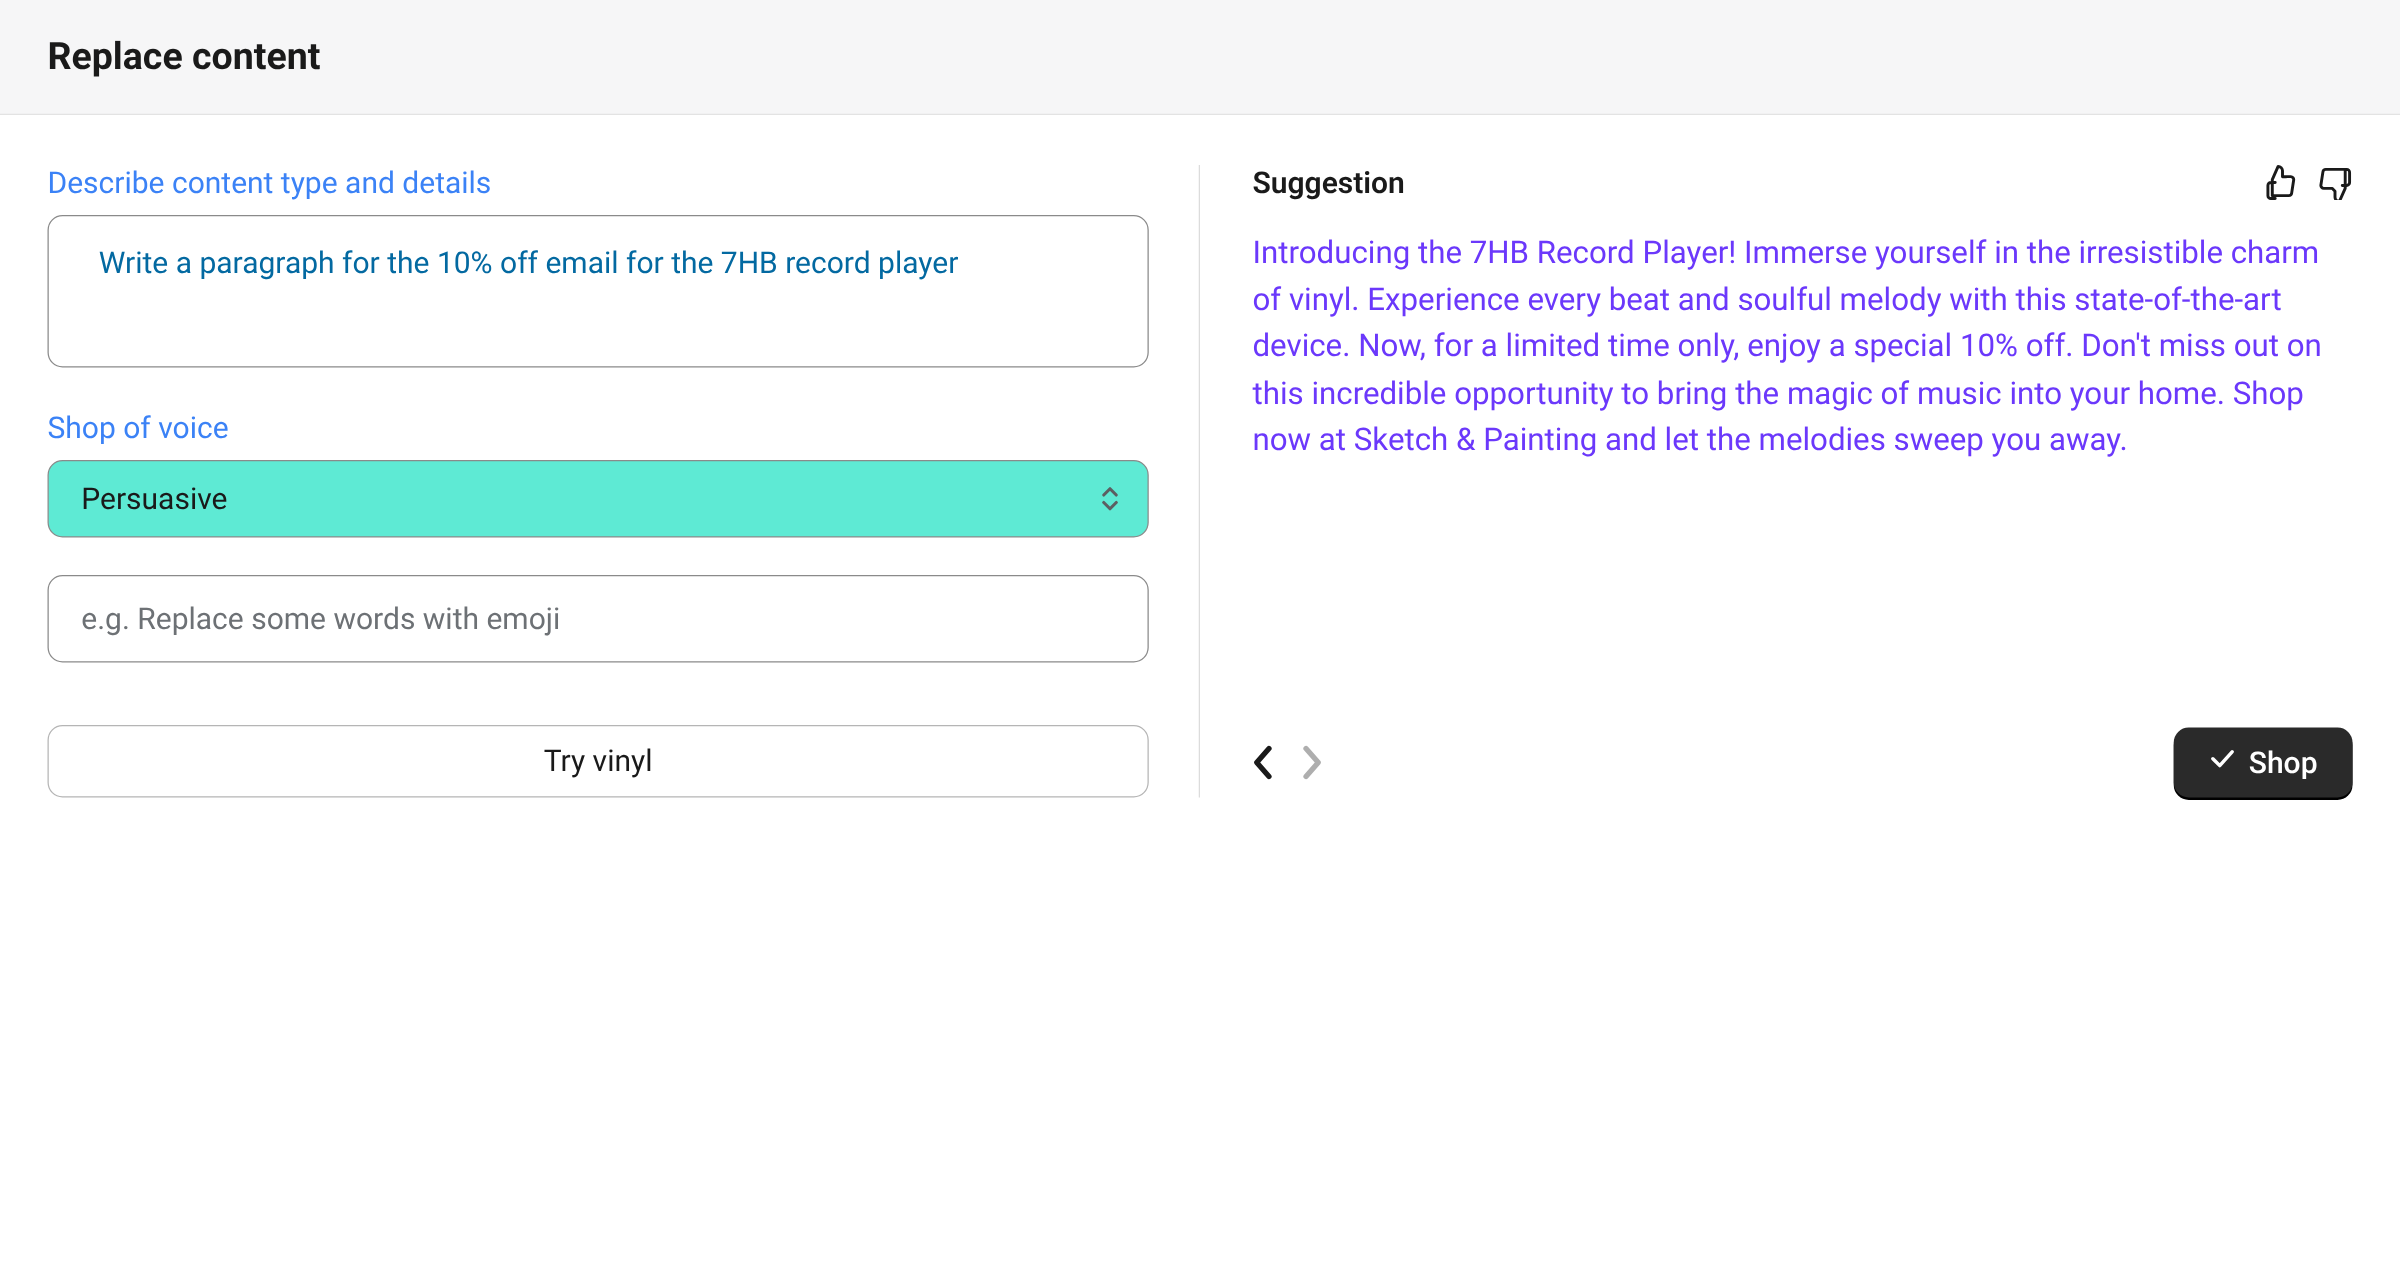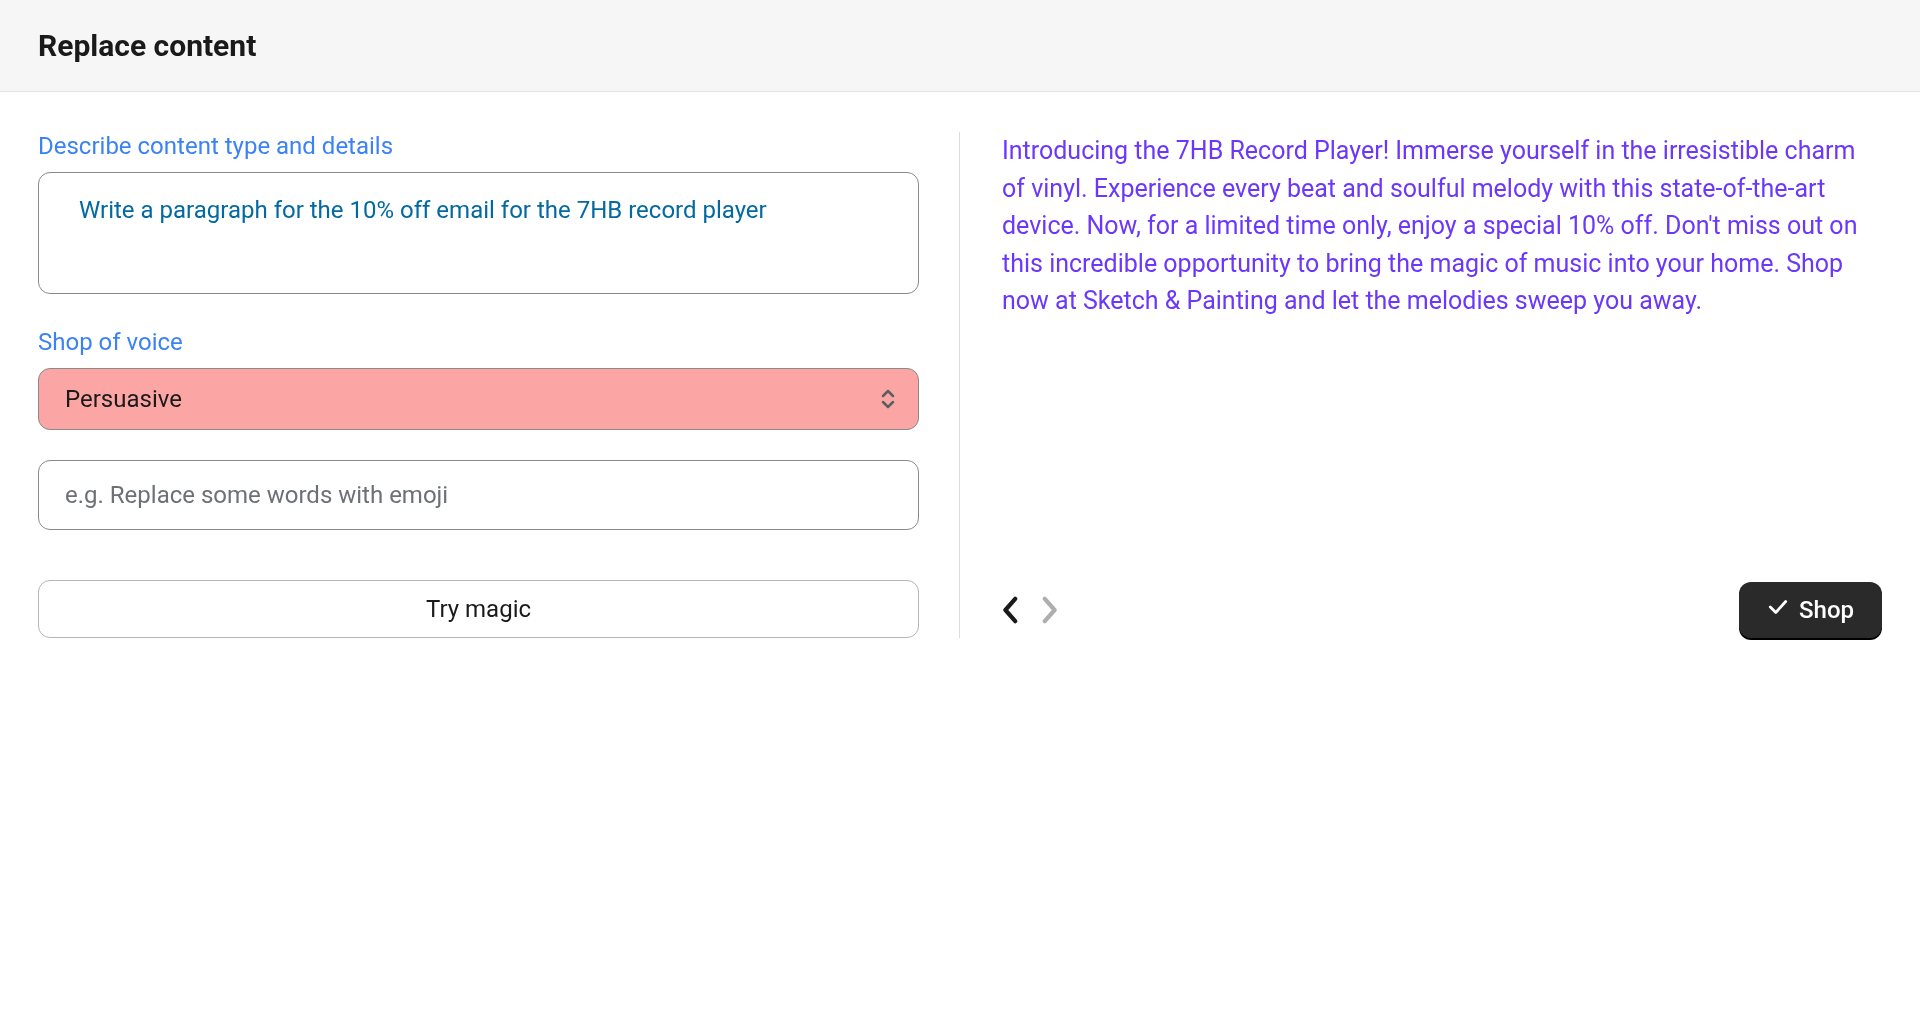--- a/index.html
+++ b/index.html
@@ -64,21 +64,21 @@
       margin-bottom: 30px;
     }
     .select-field {
       width: 100%;
       border: 1px solid #8a8a8a;
       border-radius: 12px;
       padding: 16px 26px;
       font-size: 24px;
       font-family: inherit;
       color: #1a1a1a;
-      background: #fca5a5;
+      background: #5eead4;
       appearance: none;
       cursor: pointer;
     }
     .select-icon {
       position: absolute;
       right: 22px;
       top: 50%;
       transform: translateY(-50%);
       pointer-events: none;
       display: flex;
@@ -193,24 +193,39 @@
       <span class="select-icon">
         <svg width="18" height="22" viewBox="0 0 18 22" fill="none">
           <path d="M4 8 L9 3 L14 8" stroke="#5c5f62" stroke-width="2.5" stroke-linecap="round" stroke-linejoin="round"></path>
           <path d="M4 14 L9 19 L14 14" stroke="#5c5f62" stroke-width="2.5" stroke-linecap="round" stroke-linejoin="round"></path>
         </svg>
       </span>
     </div>
 
     <input type="text" class="input-field" placeholder="e.g. Replace some words with emoji" style="">
 
-    <button class="try-again-btn">Try magic</button>
+    <button class="try-again-btn">Try vinyl</button>
   </div>
 
   <div class="right-panel">
+    <div class="suggestion-header">
+      <div class="suggestion-title">Suggestion</div>
+      <div class="feedback-icons">
+        <span class="feedback-icon">
+          <svg width="28" height="28" viewBox="0 0 24 24" fill="none">
+            <path d="M7 22H4a2 2 0 0 1-2-2v-7a2 2 0 0 1 2-2h3m5-4V3a3 3 0 0 0-3-3l-4 9v11h11.28a2 2 0 0 0 2-1.7l1.38-9a2 2 0 0 0-2-2.3H14z" transform="translate(0,1)" stroke="#1a1a1a" stroke-width="2" stroke-linecap="round" stroke-linejoin="round"></path>
+          </svg>
+        </span>
+        <span class="feedback-icon">
+          <svg width="28" height="28" viewBox="0 0 24 24" fill="none">
+            <path d="M17 2h3a2 2 0 0 1 2 2v7a2 2 0 0 1-2 2h-3m-5 4v4a3 3 0 0 0 3 3l4-9V2H5.72a2 2 0 0 0-2 1.7l-1.38 9a2 2 0 0 0 2 2.3H10z" transform="translate(0,1)" stroke="#1a1a1a" stroke-width="2" stroke-linecap="round" stroke-linejoin="round"></path>
+          </svg>
+        </span>
+      </div>
+    </div>
 
     <div class="suggestion-text">Introducing the 7HB Record Player! Immerse yourself in the irresistible charm of vinyl. Experience every beat and soulful melody with this state-of-the-art device. Now, for a limited time only, enjoy a special 10% off. Don't miss out on this incredible opportunity to bring the magic of music into your home. Shop now at Sketch &amp; Painting and let the melodies sweep you away.</div>
 
     <div class="suggestion-footer">
       <div class="pagination">
         <span class="pagination-arrow">
           <svg width="18" height="28" viewBox="0 0 12 20" fill="none">
             <path d="M9 2 L2 10 L9 18" stroke="#1a1a1a" stroke-width="3" stroke-linecap="round" stroke-linejoin="round"></path>
           </svg>
         </span>

